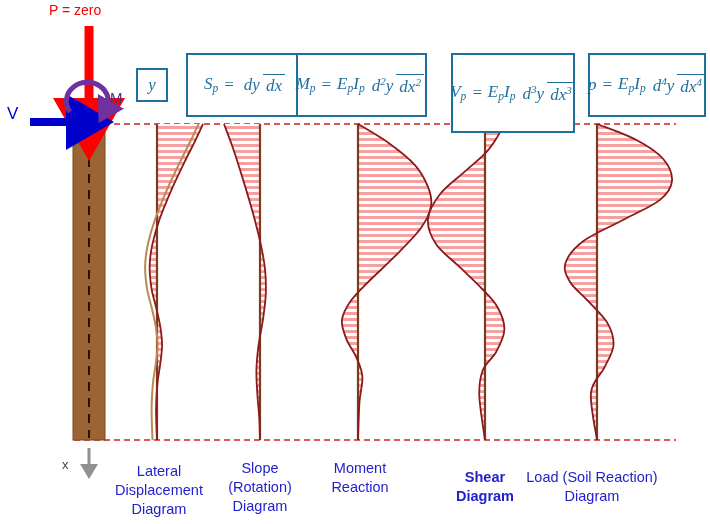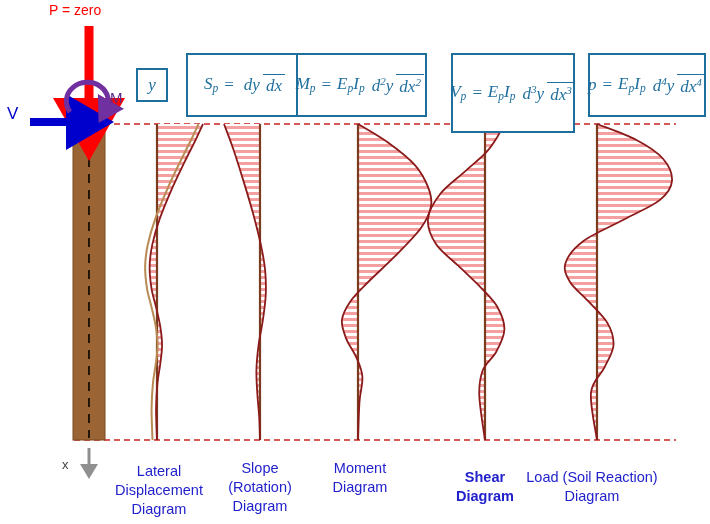--- a/index.html
+++ b/index.html
@@ -224,19 +224,19 @@
 
   <div class="axis-x-label" style="left:62px; top:457px;">x</div>
 
   <div class="diag-label" style="left:107px; top:462px; width:104px;">Lateral
 Displacement
 Diagram</div>
   <div class="diag-label" style="left:214px; top:459px; width:92px;">Slope
 (Rotation)
 Diagram</div>
   <div class="diag-label" style="left:312px; top:459px; width:96px;">Moment
-Diagram</div>
+Reaction</div>
   <div class="diag-label" style="left:440px; top:468px; width:90px;font-weight:bold;">Shear
 Diagram</div>
   <div class="diag-label" style="left:508px; top:468px; width:168px;">Load (Soil Reaction)
 Diagram</div>
 
 </div>
 
 </body></html>

